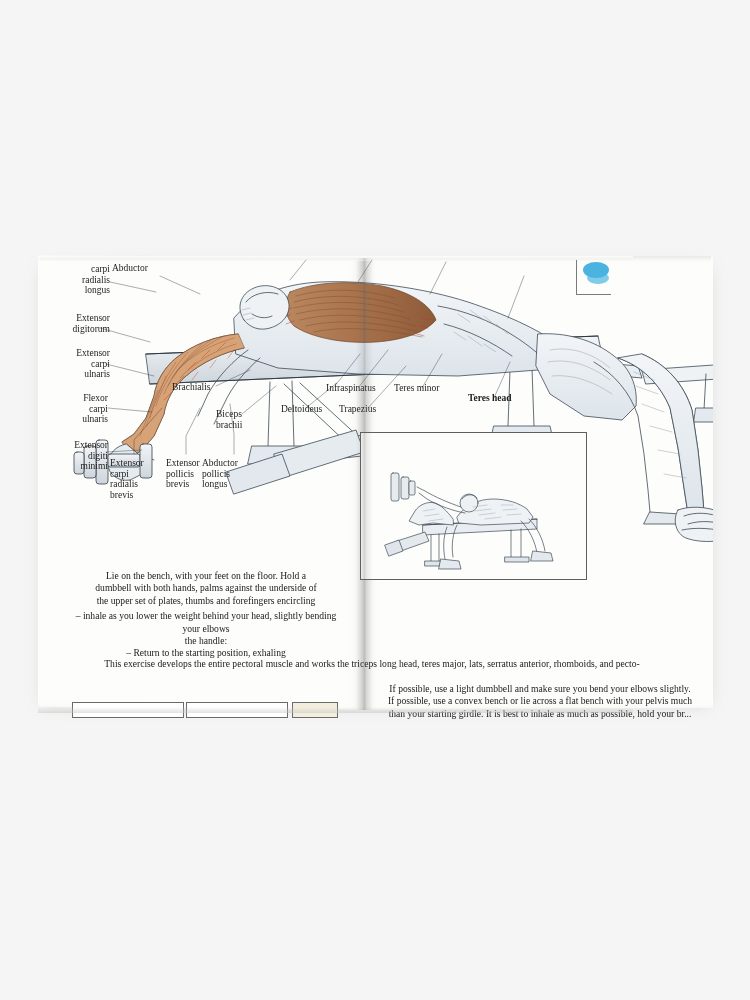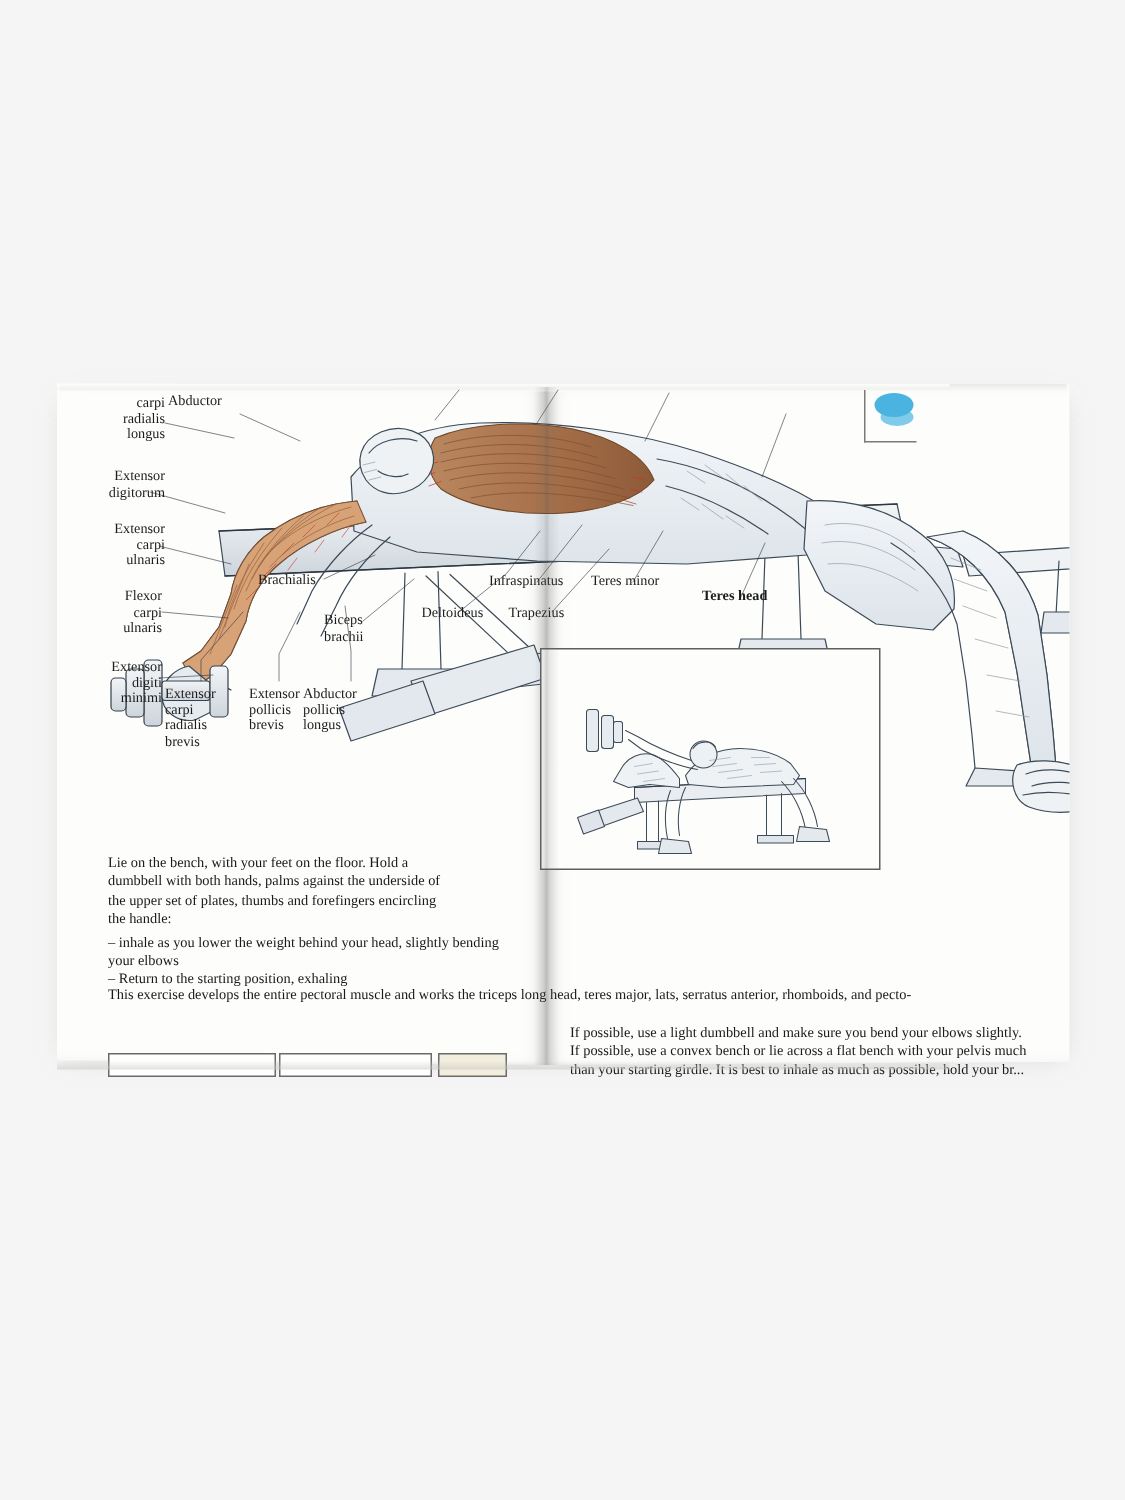--- a/index.html
+++ b/index.html
@@ -119,20 +119,21 @@
   .lbl.right { text-align: right; }
 
   
   .body-text {
     position: absolute;
     font-family: "Liberation Serif", serif;
     font-size: 9.6px;
     line-height: 12.4px;
     color: #1a1a1a;
     z-index: 20;
+    text-align: center;
   }
   #left-para-1 { left: 34px; top: 312px; width: 268px; }
   #left-para-2 { left: 34px; top: 400px; width: 600px; }
   #right-para-1 { left: 342px; top: 400px; width: 320px; margin-top: 25px; }
 
   .para-line { display: block; }
 
   
   .bottom-box {
     position: absolute;
@@ -447,22 +448,22 @@
   <div class="lbl" style="left:243px; top:146px;">Deltoideus</div>
   <div class="lbl" style="left:288px; top:125px;">Infraspinatus</div>
   <div class="lbl" style="left:301px; top:146px;">Trapezius</div>
   <div class="lbl" style="left:356px; top:125px;">Teres minor</div>
   <div class="lbl bold" style="left:430px; top:135px;">Teres head</div>
 
   <div class="body-text" id="left-para-1">
     <span class="para-line">Lie on the bench, with your feet on the floor. Hold a</span>
     <span class="para-line">dumbbell with both hands, palms against the underside of</span>
     <span class="para-line">the upper set of plates, thumbs and forefingers encircling</span>
+    <span class="para-line" style="margin-top:3px">– inhale as you lower the weight behind your head, slightly bending your elbows</span>
     <span class="para-line">the handle:</span>
-    <span class="para-line" style="margin-top:3px">– inhale as you lower the weight behind your head, slightly bending your elbows</span>
     <span class="para-line">– Return to the starting position, exhaling</span>
   </div>
 
   <div class="body-text" id="left-para-2">
     <span class="para-line">This exercise develops the entire pectoral muscle and works the triceps long head, teres major, lats, serratus anterior, rhomboids, and pecto-</span>
   </div>
 
   <div class="body-text" id="right-para-1">
     <span class="para-line">If possible, use a light dumbbell and make sure you bend your elbows slightly.</span>
     <span class="para-line">If possible, use a convex bench or lie across a flat bench with your pelvis much</span>

